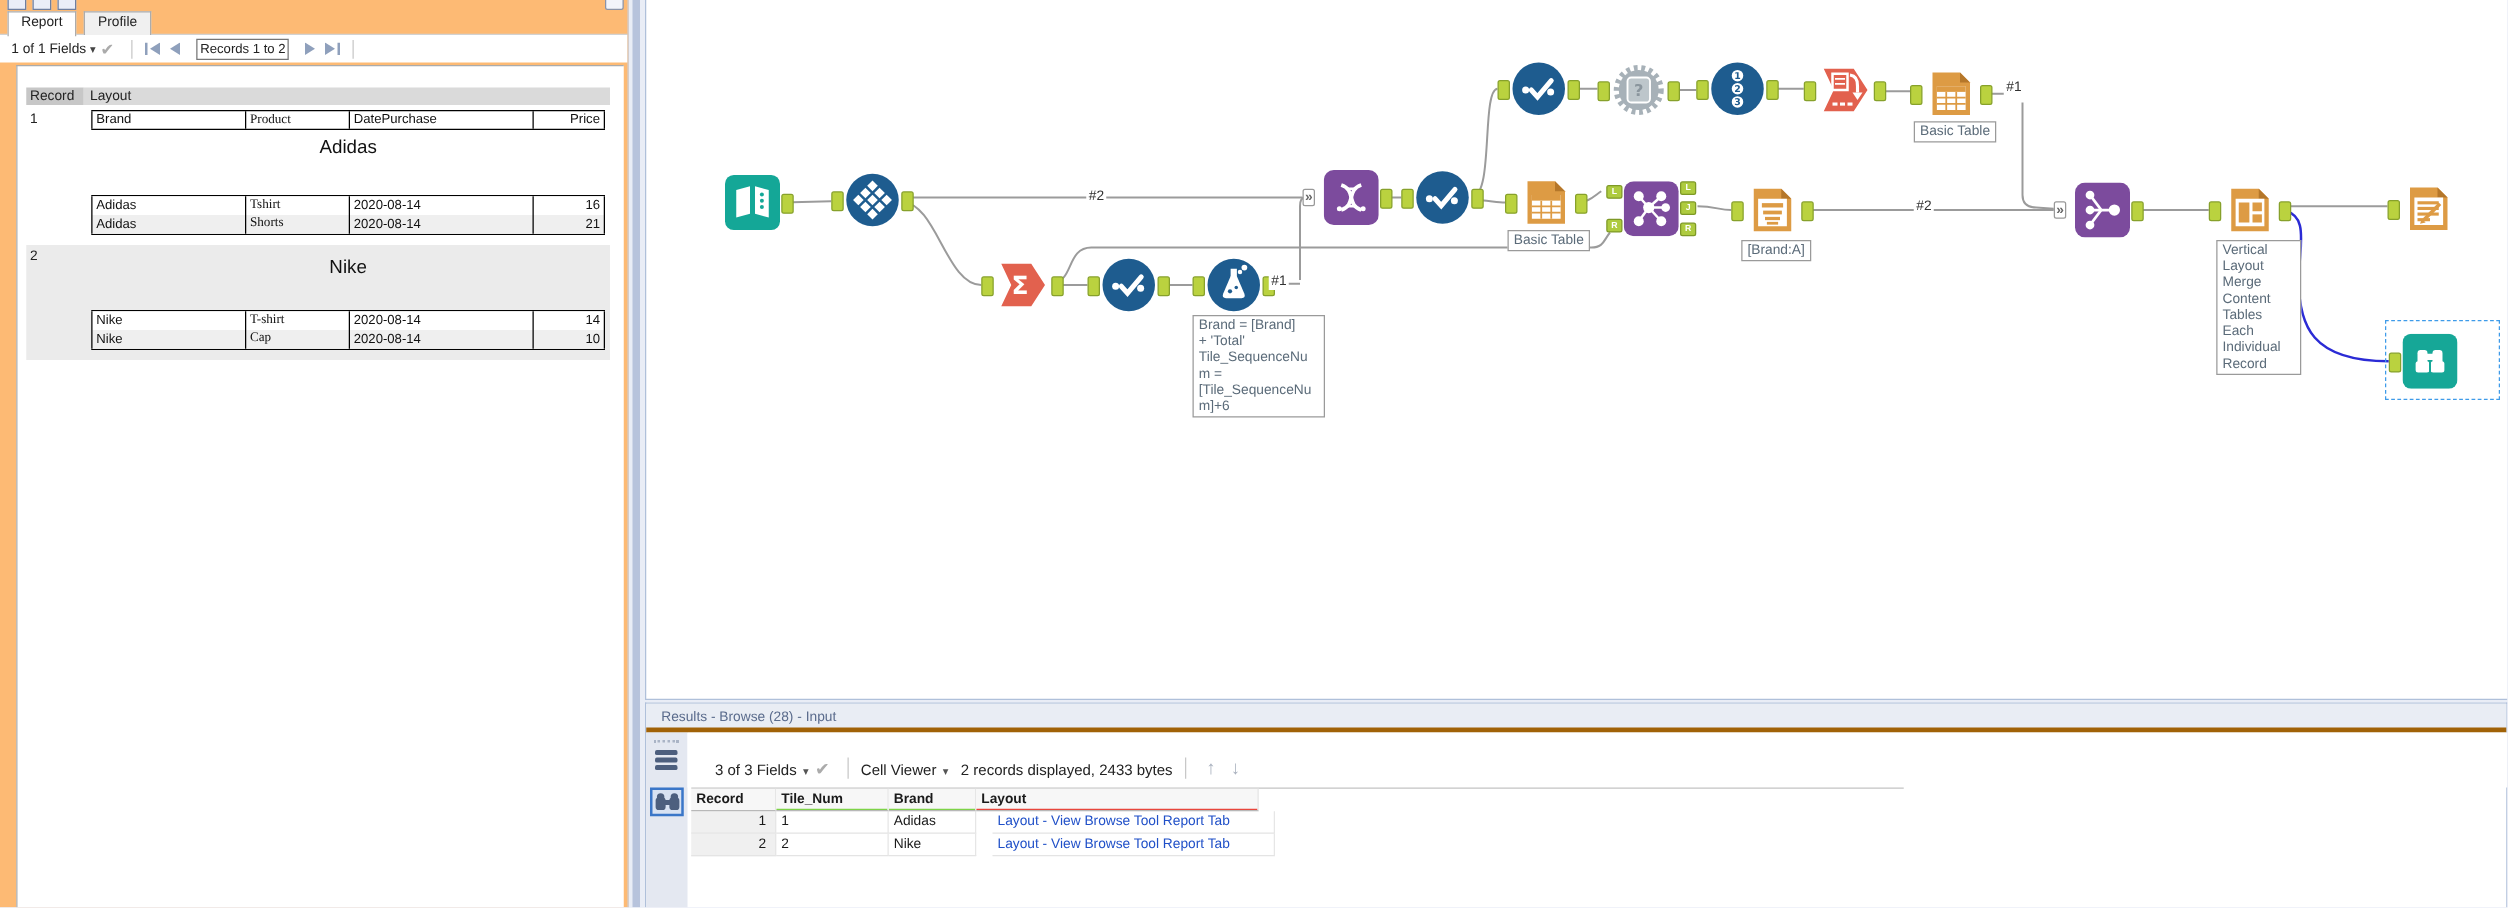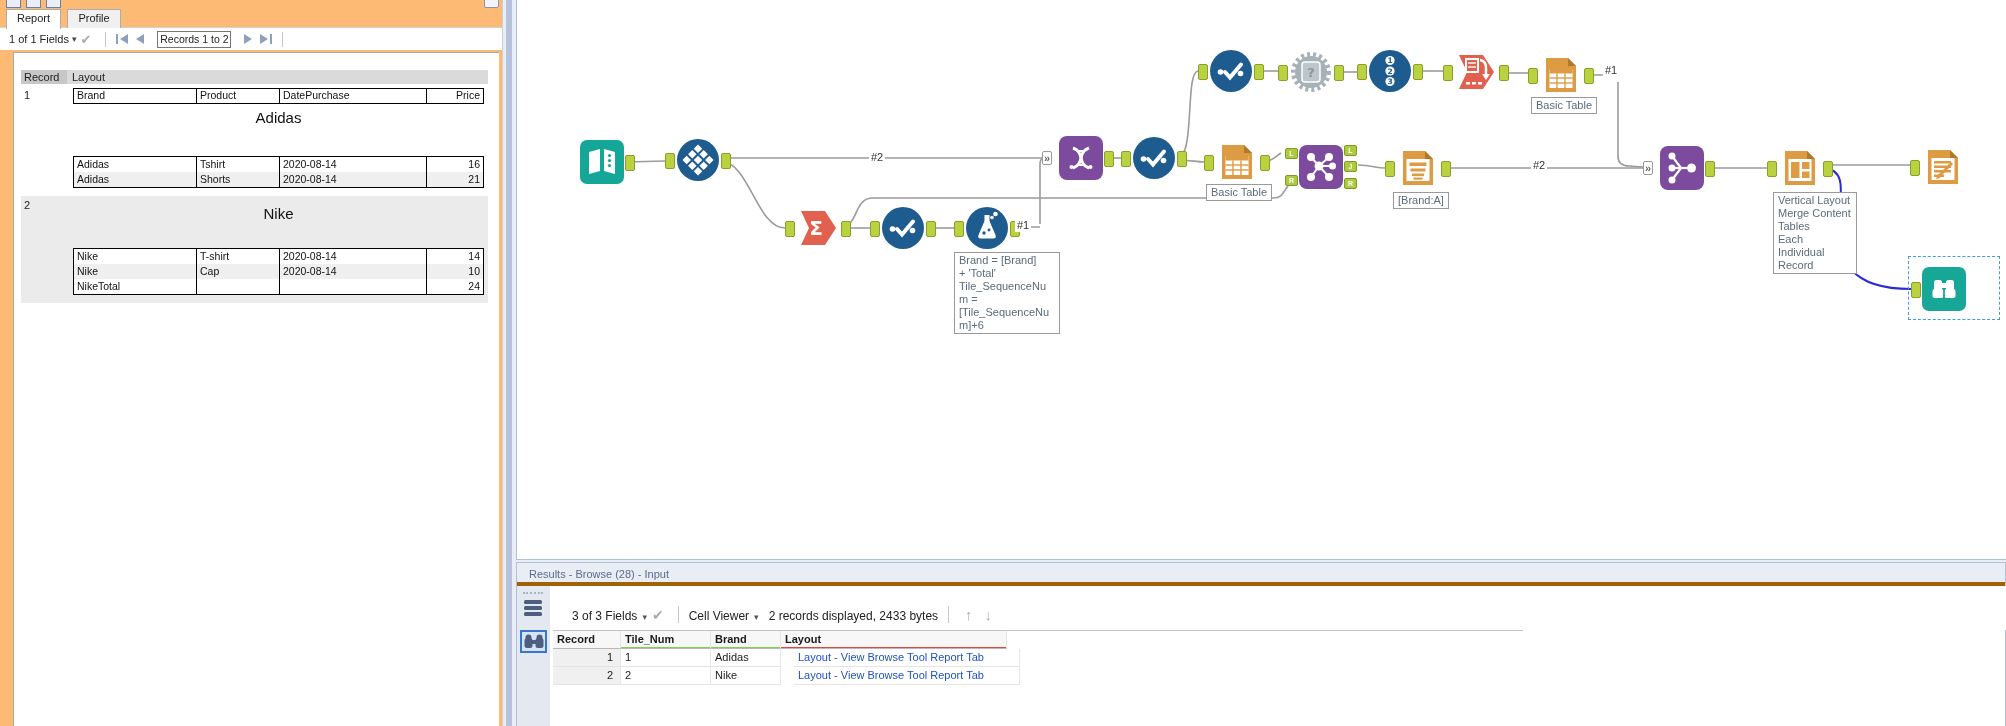--- a/index.html
+++ b/index.html
@@ -36,21 +36,21 @@
   .rl-record { width:46px; background:#C7C7C7; padding:1px 0 0 3px; }
   .rl-layout { flex:1; background:#DADADA; padding:1px 0 0 5px; }
 
   .rsec { position:relative; margin-left:7px; width:467px; padding:2px 0 4px; }
   .rsec.sec2 { background:#EBEBEB; margin-top:4px; padding-bottom:8px; }
   .rnum { position:absolute; left:3px; top:3px; font-size:11px; color:#222; }
   .rtab { margin-left:52px; width:411px; }
   .hrow { display:flex; border-top:1px solid #000; border-bottom:1px solid #000; background:#fff; }
   .c { border-left:1px solid #000; height:14px; line-height:13px; font-size:10.5px; color:#111;
     padding:0 3px; overflow:hidden; white-space:nowrap; }
-  .c1{width:123px;} .c2{width:83px;} .c3{width:147px;}
+  .c1{width:123px;} .c2{width:83px;font-family:Liberation Serif, serif;} .c3{width:147px;}
   .c4{width:58px; border-right:1px solid #000; text-align:right;}
   .rtitle { text-align:center; font-size:15px; color:#111; margin:5px 0 30px; }
   .sec2 .rtitle { margin:7px 0 26px; }
   .drows { border-top:1px solid #000; border-bottom:1px solid #000; }
   .drow { display:flex; background:#fff; }
   .drow .c { height:15px; line-height:14px; }
   .drow.alt { background:#EFEFEF; }
   .drow.alt .c { background:#EFEFEF; }
 
   
@@ -205,26 +205,20 @@
               <div class="c c2">T-shirt</div>
               <div class="c c3">2020-08-14</div>
               <div class="c c4">14</div>
             </div>
             <div class="drow alt">
               <div class="c c1">Nike</div>
               <div class="c c2">Cap</div>
               <div class="c c3">2020-08-14</div>
               <div class="c c4">10</div>
             </div>
-            <div class="drow">
-              <div class="c c1">NikeTotal</div>
-              <div class="c c2"></div>
-              <div class="c c3"></div>
-              <div class="c c4">24</div>
-            </div>
           </div>
         </div>
       </div>
     </div>
   </div>
   <div class="panel-divider"></div>
 
   <div class="canvas">
     <svg class="wires">
       <path d="M109,162 L148,161"></path>
@@ -498,21 +492,21 @@
 
     <div class="anno" style="left:437px;top:252px;width:106px">Brand = [Brand]
 + 'Total'
 Tile_SequenceNu
 m =
 [Tile_SequenceNu
 m]+6</div>
     <div class="anno" style="left:689px;top:184px">Basic Table</div>
     <div class="anno" style="left:1014px;top:97px">Basic Table</div>
     <div class="anno" style="left:876px;top:192px">[Brand:A]</div>
-    <div class="anno" style="left:1256px;top:192px;width:84px">Vertical Layout
+    <div class="anno" style="left:1256px;top:192px;width:68px">Vertical Layout
 Merge Content
 Tables
 Each Individual
 Record</div>
   </div>
 
   <div class="results">
     <div class="res-header">Results - Browse (28) - Input</div>
     <div class="res-gutter">
       <div class="grip"></div>

